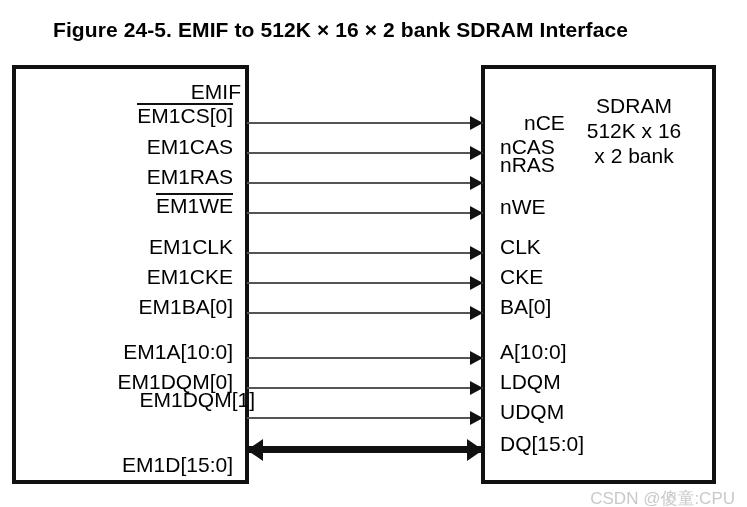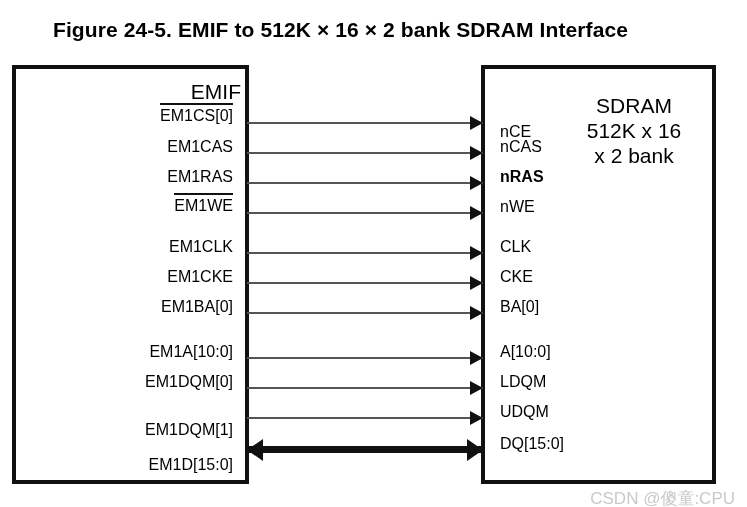--- a/index.html
+++ b/index.html
@@ -63,21 +63,21 @@
     left: 560px;
     top: 93px;
     width: 148px;
     text-align: center;
   }
   #sdram-title .line { display: block; }
 
   
   .row-label {
     position: absolute;
-    font-size: 16px;
+    font-size: 21px;
     line-height: 21px;
     white-space: nowrap;
   }
   .left-label {
     left: 12px;
     width: 229px;
     text-align: right;
     padding-right: 8px;
     box-sizing: border-box;
   }
@@ -147,29 +147,29 @@
 <div id="emif-title" class="box-title">EMIF</div>
 
 <div id="sdram-title" class="box-title">
   <span class="line">SDRAM</span>
   <span class="line">512K x 16</span>
   <span class="line">x 2 bank</span>
 </div>
 
 <div id="signal-layer">
     <div class="row-label left-label" style="top: 103px;"><span class="overline">EM1CS[0]</span></div>
-    <div class="row-label right-label" style="top: 121px;">nCE</div>
+    <div class="row-label right-label" style="top: 112px; margin-left: 24px;">nCE</div>
     <div class="wire" style="top: 122px;"></div>
     <div class="arrow-head arrow-right" style="top: 116px;"></div>
     <div class="row-label left-label" style="top: 136px;">EM1CAS</div>
     <div class="row-label right-label" style="top: 136px;">nCAS</div>
     <div class="wire" style="top: 152px;"></div>
     <div class="arrow-head arrow-right" style="top: 146px;"></div>
     <div class="row-label left-label" style="top: 166px;">EM1RAS</div>
-    <div class="row-label right-label" style="top: 166px; font-weight: bold;">nRAS</div>
+    <div class="row-label right-label" style="top: 154px;">nRAS</div>
     <div class="wire" style="top: 182px;"></div>
     <div class="arrow-head arrow-right" style="top: 176px;"></div>
     <div class="row-label left-label" style="top: 193px;"><span class="overline">EM1WE</span></div>
     <div class="row-label right-label" style="top: 196px;">nWE</div>
     <div class="wire" style="top: 212px;"></div>
     <div class="arrow-head arrow-right" style="top: 206px;"></div>
     <div class="row-label left-label" style="top: 236px;">EM1CLK</div>
     <div class="row-label right-label" style="top: 236px;">CLK</div>
     <div class="wire" style="top: 252px;"></div>
     <div class="arrow-head arrow-right" style="top: 246px;"></div>
@@ -182,21 +182,21 @@
     <div class="wire" style="top: 312px;"></div>
     <div class="arrow-head arrow-right" style="top: 306px;"></div>
     <div class="row-label left-label" style="top: 341px;">EM1A[10:0]</div>
     <div class="row-label right-label" style="top: 341px;">A[10:0]</div>
     <div class="wire" style="top: 357px;"></div>
     <div class="arrow-head arrow-right" style="top: 351px;"></div>
     <div class="row-label left-label" style="top: 371px;">EM1DQM[0]</div>
     <div class="row-label right-label" style="top: 371px;">LDQM</div>
     <div class="wire" style="top: 387px;"></div>
     <div class="arrow-head arrow-right" style="top: 381px;"></div>
-    <div class="row-label left-label" style="top: 419px;">EM1DQM[1]</div>
+    <div class="row-label left-label" style="top: 389px; margin-left: 22px;">EM1DQM[1]</div>
     <div class="row-label right-label" style="top: 401px;">UDQM</div>
     <div class="wire" style="top: 417px;"></div>
     <div class="arrow-head arrow-right" style="top: 411px;"></div>
     <div class="row-label left-label" style="top: 454px;">EM1D[15:0]</div>
     <div class="row-label right-label" style="top: 433px;">DQ[15:0]</div>
     <div class="wire bus" style="top: 446px;"></div>
     <div class="arrow-head arrow-right bus-head" style="top: 439px;"></div>
     <div class="arrow-head arrow-left bus-head" style="top: 439px;"></div>
   </div>
 

